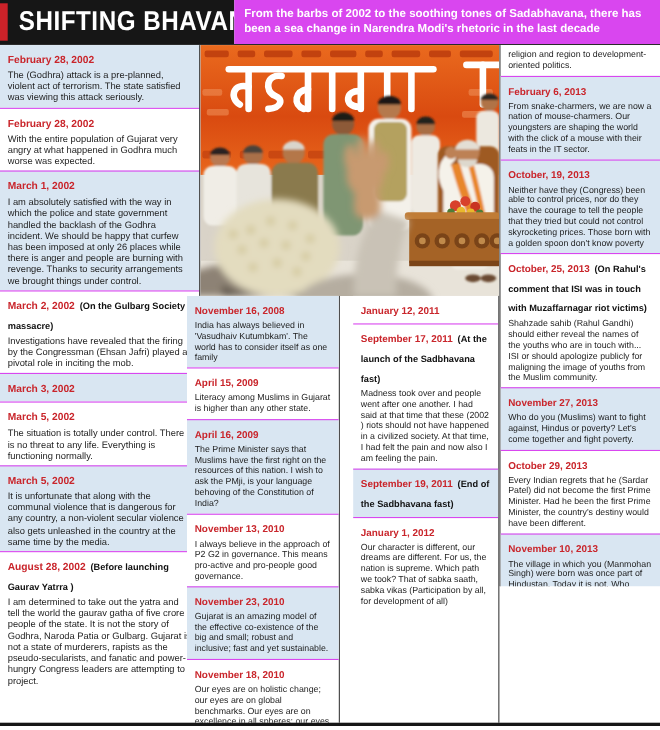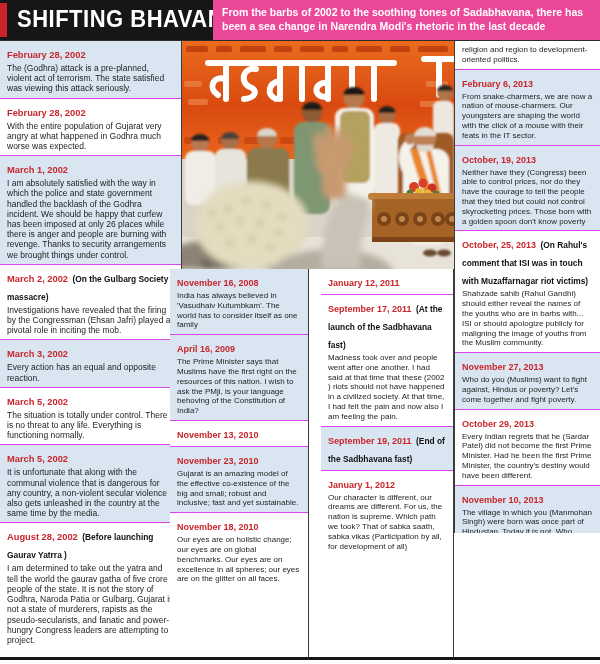--- a/index.html
+++ b/index.html
@@ -4,21 +4,21 @@
 <style>
   html,body{margin:0;padding:0;background:#fff;}
   #page{position:relative;width:600px;height:664px;background:#fff;overflow:hidden;
         font-family:"Liberation Sans",sans-serif;}
   
   .header{position:absolute;left:0;top:0;width:600px;height:40px;}
   .title-block{position:absolute;left:0;top:0;width:213px;height:40px;background:#161616;}
   .red-stripe{position:absolute;left:0;top:3px;width:7px;height:34px;background:#cc2229;}
   .title{position:absolute;left:17px;top:5px;color:#fff;font-size:22px;font-weight:bold;
          letter-spacing:.5px;white-space:nowrap;transform:scaleY(1.12);transform-origin:top left;}
-  .subtitle-block{position:absolute;left:213px;top:0;width:387px;height:40px;background:#ec4899;
+  .subtitle-block{position:absolute;left:213px;top:0;width:387px;height:40px;background:#d946ef;
          box-sizing:border-box;padding:5px 9px 0;color:#fff;font-size:10.5px;font-weight:bold;
          line-height:14px;}
   
   .content-rule{position:absolute;left:0;top:40px;width:600px;height:1px;background:#2b2b2b;}
   .bottom-bar{position:absolute;left:0;top:657px;width:600px;height:3px;background:#161616;}
   
   .tcol{position:absolute;box-sizing:border-box;overflow:hidden;background:#fff;}
   .col-left{left:0;top:41px;width:182px;height:616px;border-right:1px solid #3b3b3b;}
   .col-mid1{left:170px;top:269px;width:139px;height:388px;border-right:1px solid #3b3b3b;}
   .col-mid2{left:321px;top:269px;width:133px;height:388px;border-right:1px solid #3b3b3b;}
@@ -211,45 +211,46 @@
         <ellipse cx="167" cy="106" rx="4.5" ry="10" fill="#c89a70"></ellipse>
       </g>
     </svg>
   </div>
 
   <div class="tcol col-left">
       <div class="entry tint"><span class="date">February 28, 2002</span><div class="body-text">The (Godhra) attack is a pre-planned, violent act of terrorism. The state satisfied was viewing this attack seriously.</div></div>
       <div class="entry"><span class="date">February 28, 2002</span><div class="body-text">With the entire population of Gujarat very angry at what happened in Godhra much worse was expected.</div></div>
       <div class="entry tint"><span class="date">March 1, 2002</span><div class="body-text">I am absolutely satisfied with the way in which the police and state government handled the backlash of the Godhra incident. We should be happy that curfew has been imposed at only 26 places while there is anger and people are burning with revenge. Thanks to security arrangements we brought things under control.</div></div>
       <div class="entry"><span class="date">March 2, 2002</span> <span class="note">(On the Gulbarg Society massacre)</span><div class="body-text">Investigations have revealed that the firing by the Congressman (Ehsan Jafri) played a pivotal role in inciting the mob.</div></div>
-      <div class="entry tint"><span class="date">March 3, 2002</span><div class="body-text">Every action has an equal and opposite reaction.</div></div>
+      <div class="entry tint"><span class="date">March 3, 2002</span></div>
       <div class="entry"><span class="date">March 5, 2002</span><div class="body-text">The situation is totally under control. There is no threat to any life. Everything is functioning normally.</div></div>
       <div class="entry tint"><span class="date">March 5, 2002</span><div class="body-text">It is unfortunate that along with the communal violence that is dangerous for any country, a non-violent secular violence also gets unleashed in the country at the same time by the media.</div></div>
       <div class="entry"><span class="date">August 28, 2002</span> <span class="note">(Before launching Gaurav Yatrra )</span><div class="body-text">I am determined to take out the yatra and tell the world the gaurav gatha of five crore people of the state. It is not the story of Godhra, Naroda Patia or Gulbarg. Gujarat is not a state of murderers, rapists as the pseudo-secularists, and fanatic and power-hungry Congress leaders are attempting to project.</div></div>
     </div>
   <div class="tcol col-mid1">
       <div class="entry tint"><span class="date">November 16, 2008</span><div class="body-text">India has always believed in 'Vasudhaiv Kutumbkam'. The world has to consider itself as one family</div></div>
+      <div class="entry"><span class="date">April 15, 2009</span><div class="body-text">Literacy among Muslims in Gujarat is higher than any other state.</div></div>
       <div class="entry tint"><span class="date">April 16, 2009</span><div class="body-text">The Prime Minister says that Muslims have the first right on the resources of this nation. I wish to ask the PMji, is your language behoving of the Constitution of India?</div></div>
-      <div class="entry"><span class="date">November 13, 2010</span></div>
+      <div class="entry"><span class="date">November 13, 2010</span><div class="body-text">I always believe in the approach of P2 G2 in governance. This means pro-active and pro-people good governance.</div></div>
       <div class="entry tint"><span class="date">November 23, 2010</span><div class="body-text">Gujarat is an amazing model of the effective co-existence of the big and small; robust and inclusive; fast and yet sustainable.</div></div>
       <div class="entry"><span class="date">November 18, 2010</span><div class="body-text">Our eyes are on holistic change; our eyes are on global benchmarks. Our eyes are on excellence in all spheres; our eyes are on the glitter on all faces.</div></div>
     </div>
   <div class="tcol col-mid2">
       <div class="entry"><span class="date">January 12, 2011</span></div>
       <div class="entry"><span class="date">September 17, 2011</span> <span class="note">(At the launch of the Sadbhavana fast)</span><div class="body-text">Madness took over and people went after one another. I had said at that time that these (2002 ) riots should not have happened in a civilized society. At that time, I had felt the pain and now also I am feeling the pain.</div></div>
       <div class="entry tint"><span class="date">September 19, 2011</span> <span class="note">(End of the Sadbhavana fast)</span></div>
       <div class="entry"><span class="date">January 1, 2012</span><div class="body-text">Our character is different, our dreams are different. For us, the nation is supreme. Which path we took? That of sabka saath, sabka vikas (Participation by all, for development of all)</div></div>
     </div>
   <div class="tcol col-right">
       <div class="entry">
         <div class="body-text">religion and region to development-oriented politics.</div>
       </div>
       <div class="entry tint"><span class="date">February 6, 2013</span><div class="body-text">From snake-charmers, we are now a nation of mouse-charmers. Our youngsters are shaping the world with the click of a mouse with their feats in the IT sector.</div></div>
       <div class="entry tint"><span class="date">October, 19, 2013</span><div class="body-text">Neither have they (Congress) been able to control prices, nor do they have the courage to tell the people that they tried but could not control skyrocketing prices. Those born with a golden spoon don't know poverty</div></div>
-      <div class="entry"><span class="date">October, 25, 2013</span> <span class="note">(On Rahul's comment that ISI was in touch with Muzaffarnagar riot victims)</span><div class="body-text">Shahzade sahib (Rahul Gandhi) should either reveal the names of the youths who are in barbs with... ISI or should apologize publicly for maligning the image of youths from the Muslim community.</div></div>
+      <div class="entry"><span class="date">October, 25, 2013</span> <span class="note">(On Rahul's comment that ISI was in touch with Muzaffarnagar riot victims)</span><div class="body-text">Shahzade sahib (Rahul Gandhi) should either reveal the names of the youths who are in touch with... ISI or should apologize publicly for maligning the image of youths from the Muslim community.</div></div>
       <div class="entry tint"><span class="date">November 27, 2013</span><div class="body-text">Who do you (Muslims) want to fight against, Hindus or poverty? Let's come together and fight poverty.</div></div>
       <div class="entry"><span class="date">October 29, 2013</span><div class="body-text">Every Indian regrets that he (Sardar Patel) did not become the first Prime Minister. Had he been the first Prime Minister, the country's destiny would have been different.</div></div>
       <div class="entry tint"><span class="date">November 10, 2013</span><div class="body-text">The village in which you (Manmohan Singh) were born was once part of Hindustan. Today it is not. Who changed that geography?</div></div>
       <div class="entry"><span class="date">December 22, 2013</span><div class="body-text">So far people vote for parties. In 2014 let us not vote for parties. Let us vote for India. Dal Se Bada Desh.</div></div>
     </div>
 
   <div class="bottom-bar"></div>
 </div>
 
 </body></html>

